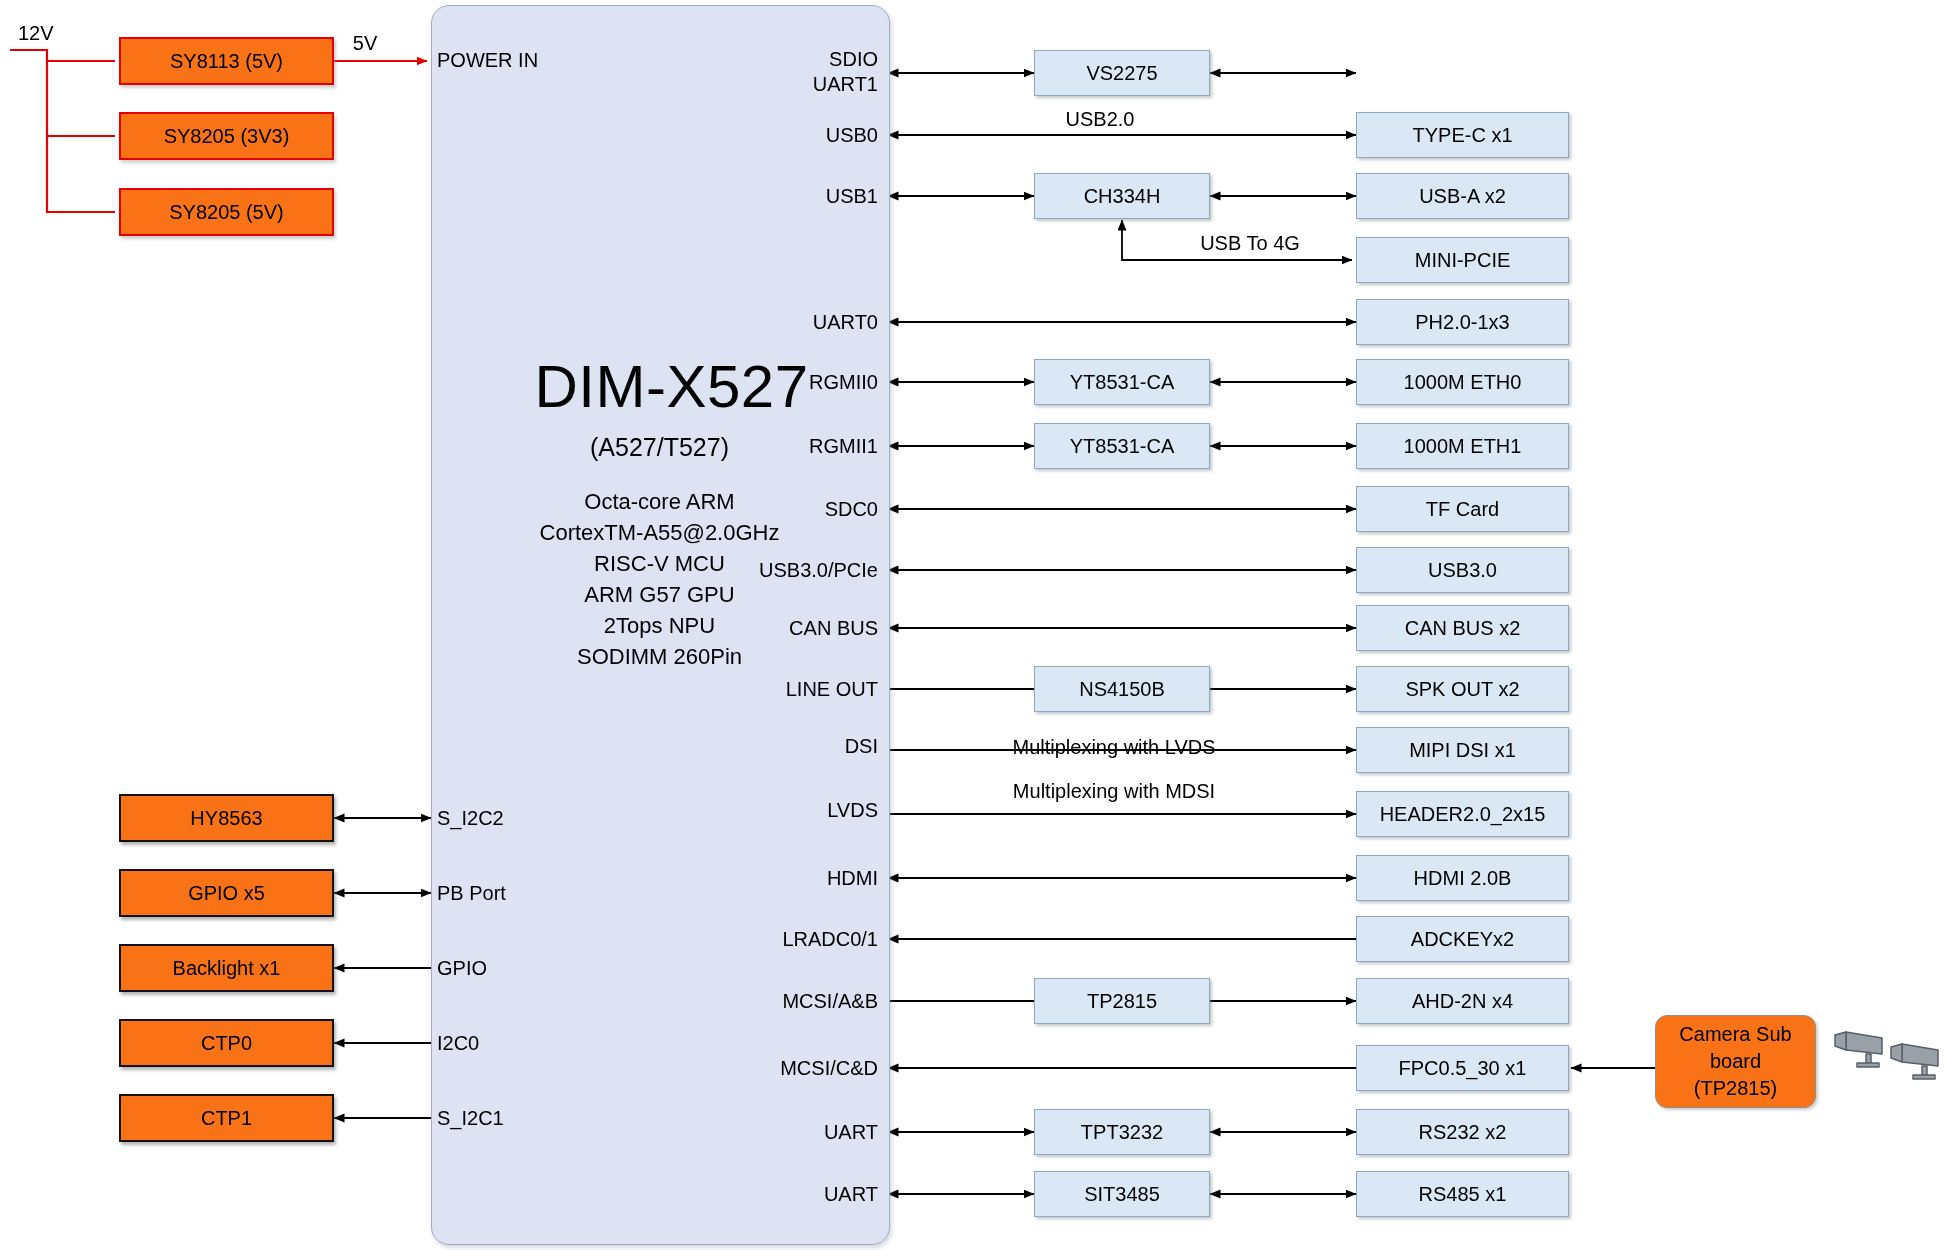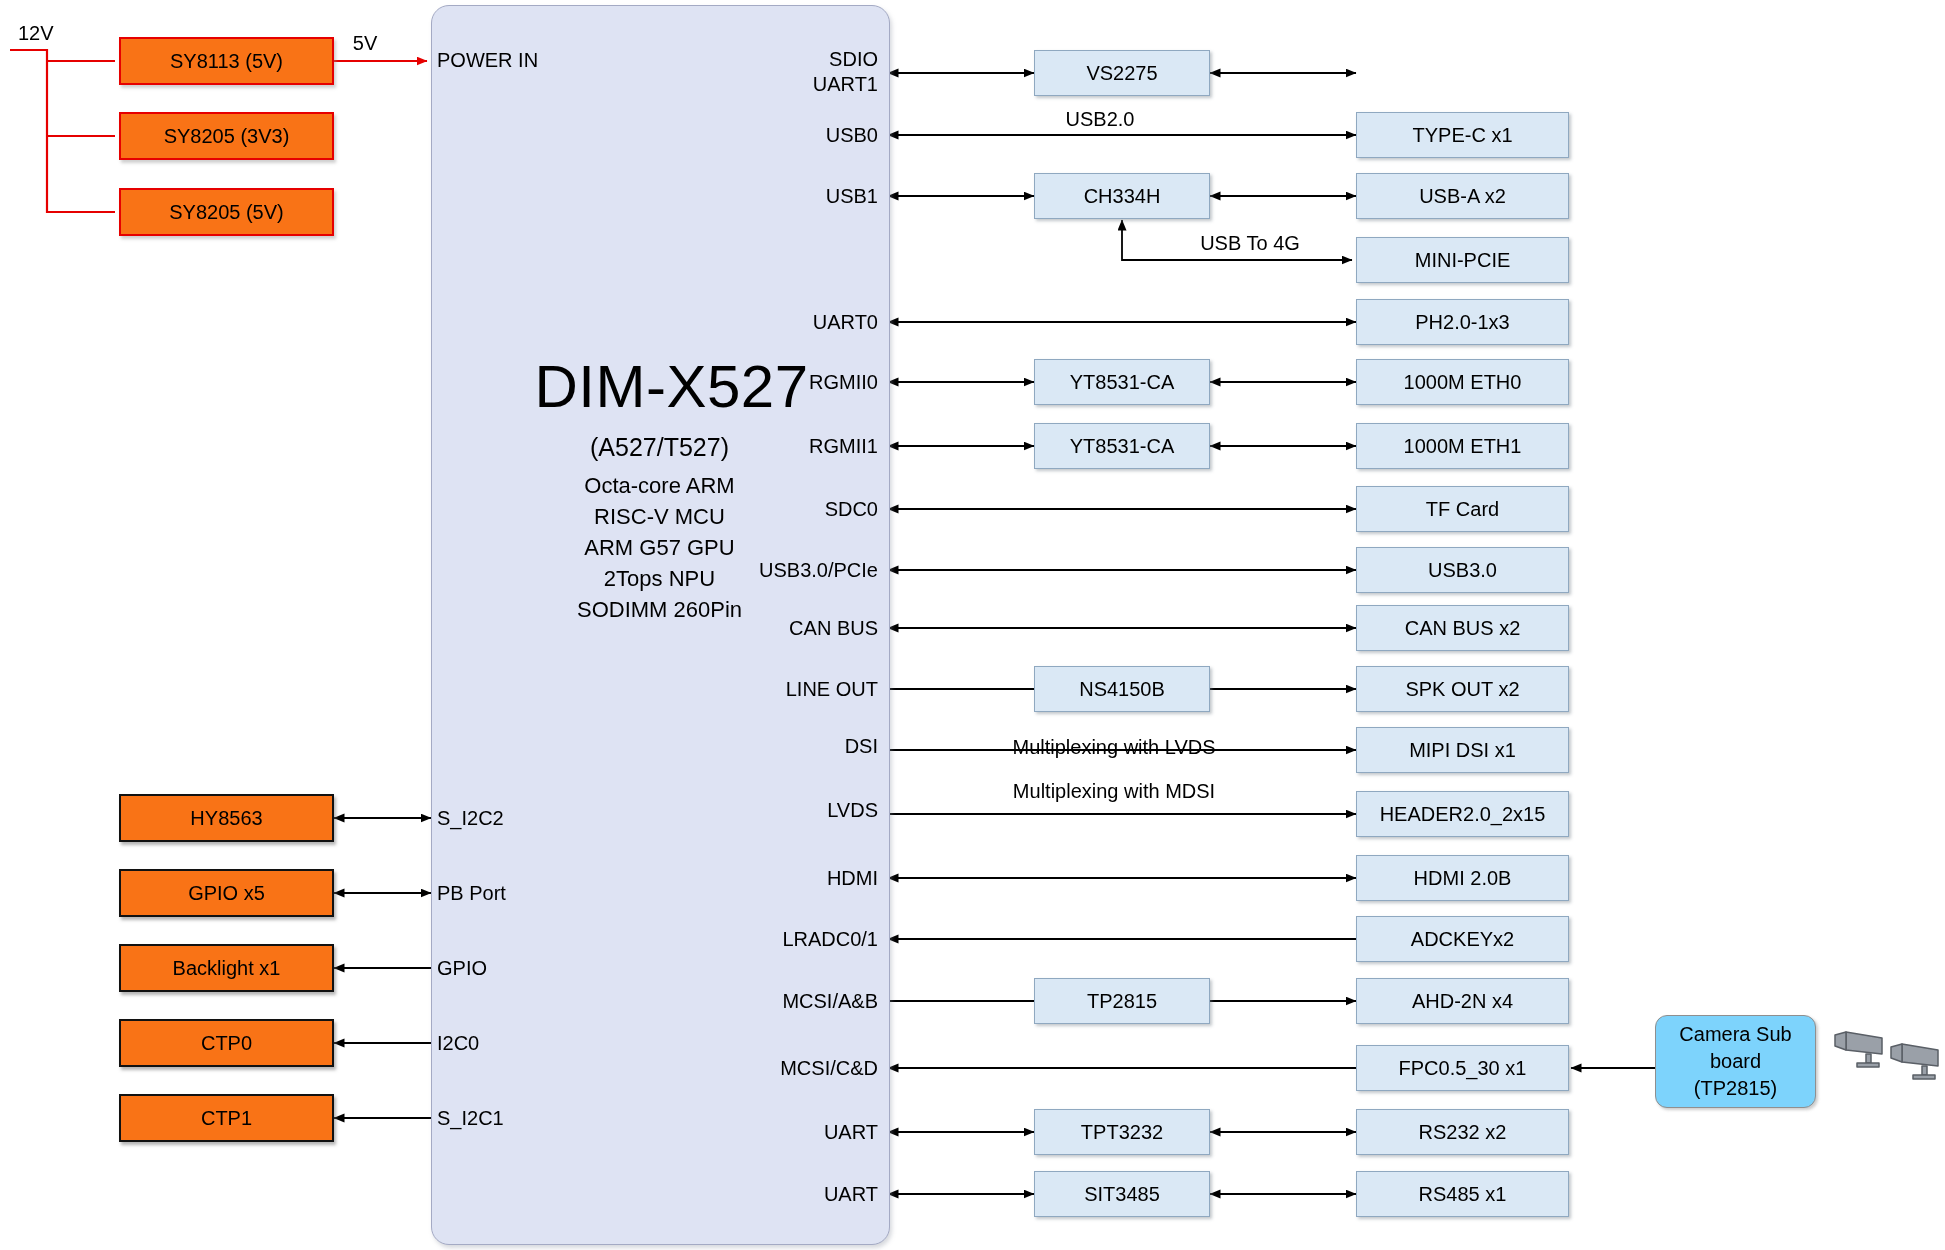--- a/index.html
+++ b/index.html
@@ -11,40 +11,40 @@
 
   .module {
     position:absolute; left:431px; top:5px; width:457px; height:1238px;
     background:#dee3f3; border:1px solid #a4aac4; border-radius:18px;
     box-shadow:2px 3px 4px rgba(140,145,160,.35);
   }
   .module-text { position:absolute; left:431px; top:352px; width:457px; text-align:center; }
   .module-title { font-size:60px; font-weight:400; letter-spacing:.5px;padding-left:24px; }
   .module-subtitle { font-size:25px; margin-top:12px; }
   .module-spec { font-size:22px; line-height:31px; }
-  .module-specs { margin-top:8px; }
+  .module-specs { margin-top:24px; }
 
   .box {
     position:absolute; box-sizing:border-box; display:flex; align-items:center; justify-content:center;
     font-size:20px; text-align:center; background:#f97316;
   }
   .red-box  { left:119px; width:215px; height:48px; border:2px solid #e60000; box-shadow:2px 3px 3px rgba(150,150,150,.45); }
   .white-box{ left:119px; width:215px; height:48px; border:2px solid #111;    box-shadow:2px 3px 3px rgba(110,110,110,.5); }
   .chip     { left:1034px; width:176px; height:46px; background:#dae8f5; border:1px solid #8fa8c0; box-shadow:2px 2px 3px rgba(120,130,140,.45); }
   .conn     { left:1356px; width:213px; height:46px; background:#dae8f5; border:1px solid #8fa8c0; box-shadow:2px 2px 3px rgba(120,130,140,.45); }
 
   .port { position:absolute; font-size:20px; line-height:26px; height:26px; white-space:nowrap; }
   .port.r { left:700px; width:178px; text-align:right; }
   .port.l { left:437px; width:200px; text-align:left; }
 
   .wire-label { position:absolute; font-size:20px; text-align:center; white-space:nowrap; }
 
   .camera-board {
     position:absolute; left:1655px; top:1015px; width:161px; height:93px; box-sizing:border-box;
-    background:#7dd3fc; border:1px solid #8f8f8f; border-radius:12px;
+    background:#f97316; border:1px solid #8f8f8f; border-radius:12px;
     box-shadow:2px 2px 3px rgba(130,130,130,.4);
     display:flex; flex-direction:column; align-items:center; justify-content:center;
     font-size:20px; line-height:27px; text-align:center;
   }
   .cam-icon { position:absolute; }
 </style>
 </head>
 <body>
 
 <div class="canvas">
@@ -123,20 +123,21 @@
       <line x1="334" y1="61" x2="427" y2="61" marker-end="url(#mR)"></line>
     </g>
   </svg>
 
   <div class="module"></div>
   <div class="module-text">
     <div class="module-title">DIM-X527</div>
     <div class="module-subtitle">(A527/T527)</div>
     <div class="module-specs">
       <div class="module-spec">Octa-core ARM</div>
+      <div class="module-spec">CortexTM-A55@2.0GHz</div>
       <div class="module-spec">RISC-V MCU</div>
       <div class="module-spec">ARM G57 GPU</div>
       <div class="module-spec">2Tops NPU</div>
       <div class="module-spec">SODIMM 260Pin</div>
     </div>
   </div>
 
   <div class="port l" style="top:47px">POWER IN</div>
   <div class="port l" style="top:805px">S_I2C2</div>
   <div class="port l" style="top:880px">PB Port</div>

